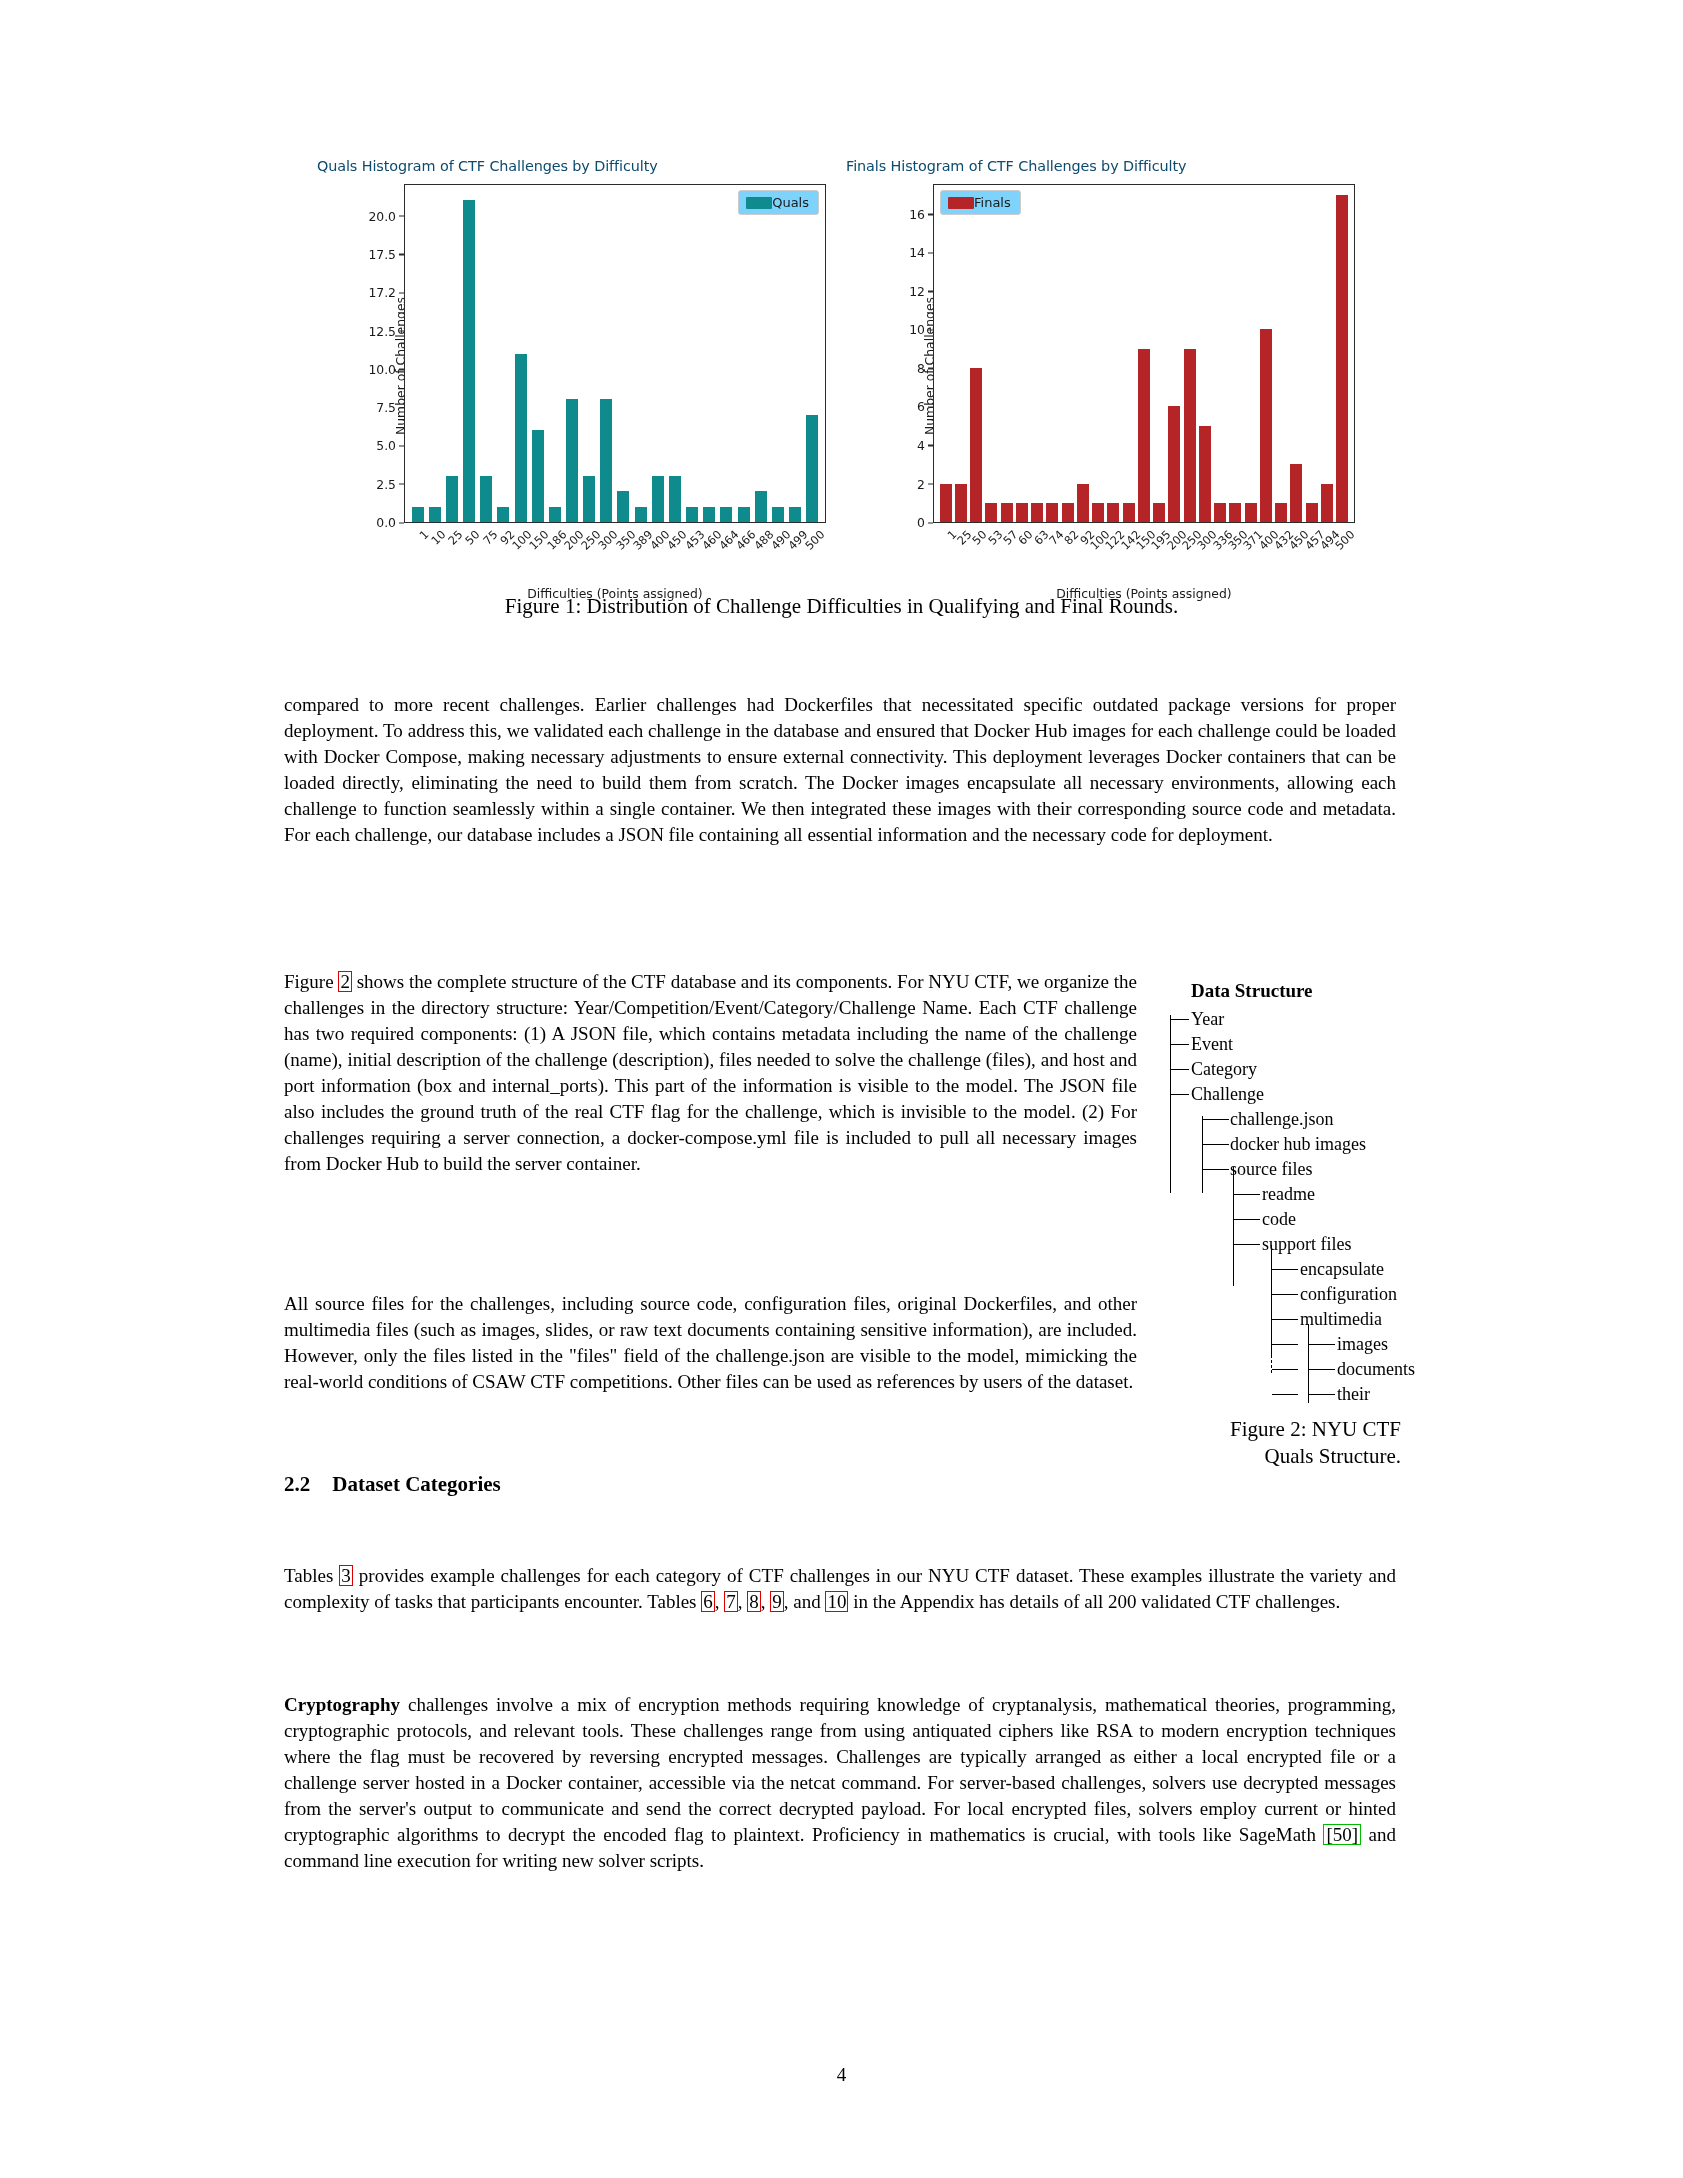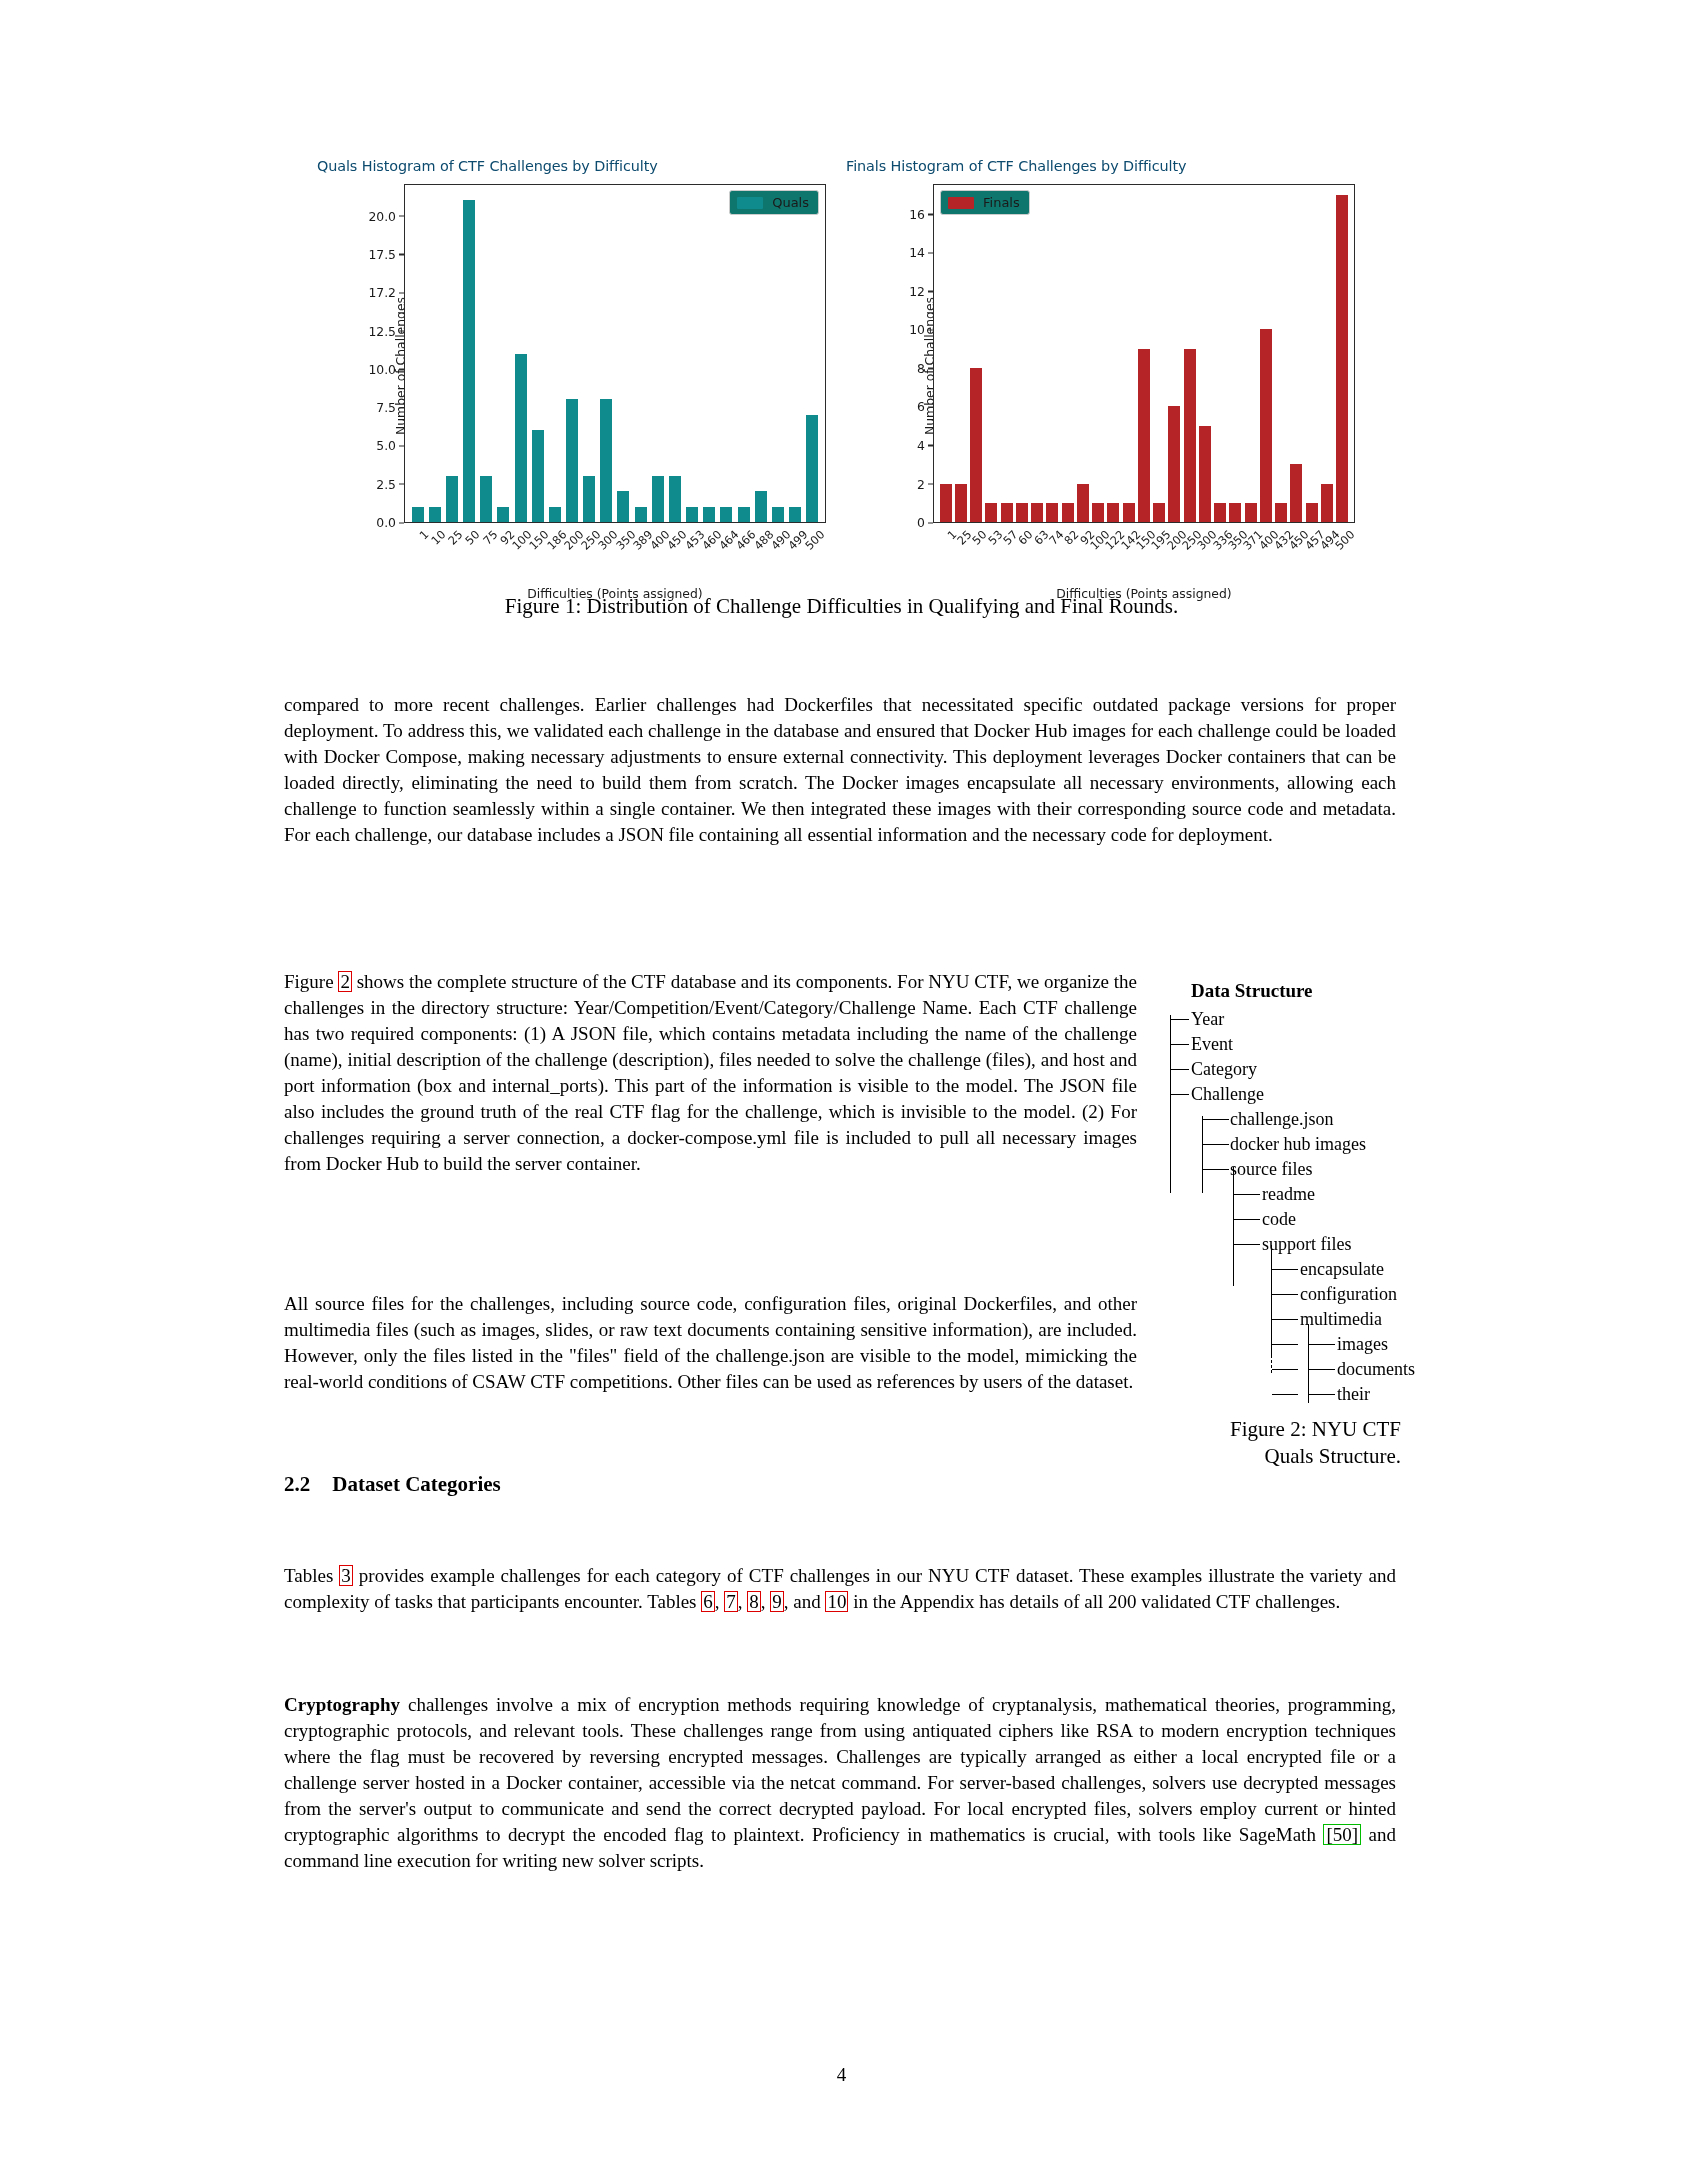--- a/index.html
+++ b/index.html
@@ -68,23 +68,23 @@
   }
   .xtick span { position:absolute; right:2px; top:0; }
   .xlabel {
     position:absolute; left:87px; right:6px; top:428px;
     text-align:center;
     font-family:"DejaVu Sans", sans-serif;
     font-size:12.4px; color:#1a1a1a;
   }
   .legend {
     position:absolute; top:5px;
-    border:1px solid #cccccc; background:#0f766e;
+    border:1px solid #cccccc; background:#7dd3fc;
     border-radius:3px; padding:4px 9px 4px 7px;
-    display:flex; align-items:center; gap:9px;
+    display:flex; align-items:center; 
   }
   #chart-quals  .legend { right:6px; }
   #chart-finals .legend { left:6px; }
   .legend-swatch { width:26px; height:12px; border-radius:1px; }
   .legend-text {
     font-family:"DejaVu Sans", sans-serif; font-size:13px; color:#1a1a1a;
   }
 
   .fig-caption {
     position:absolute; left:0; width:1683px; text-align:center;

